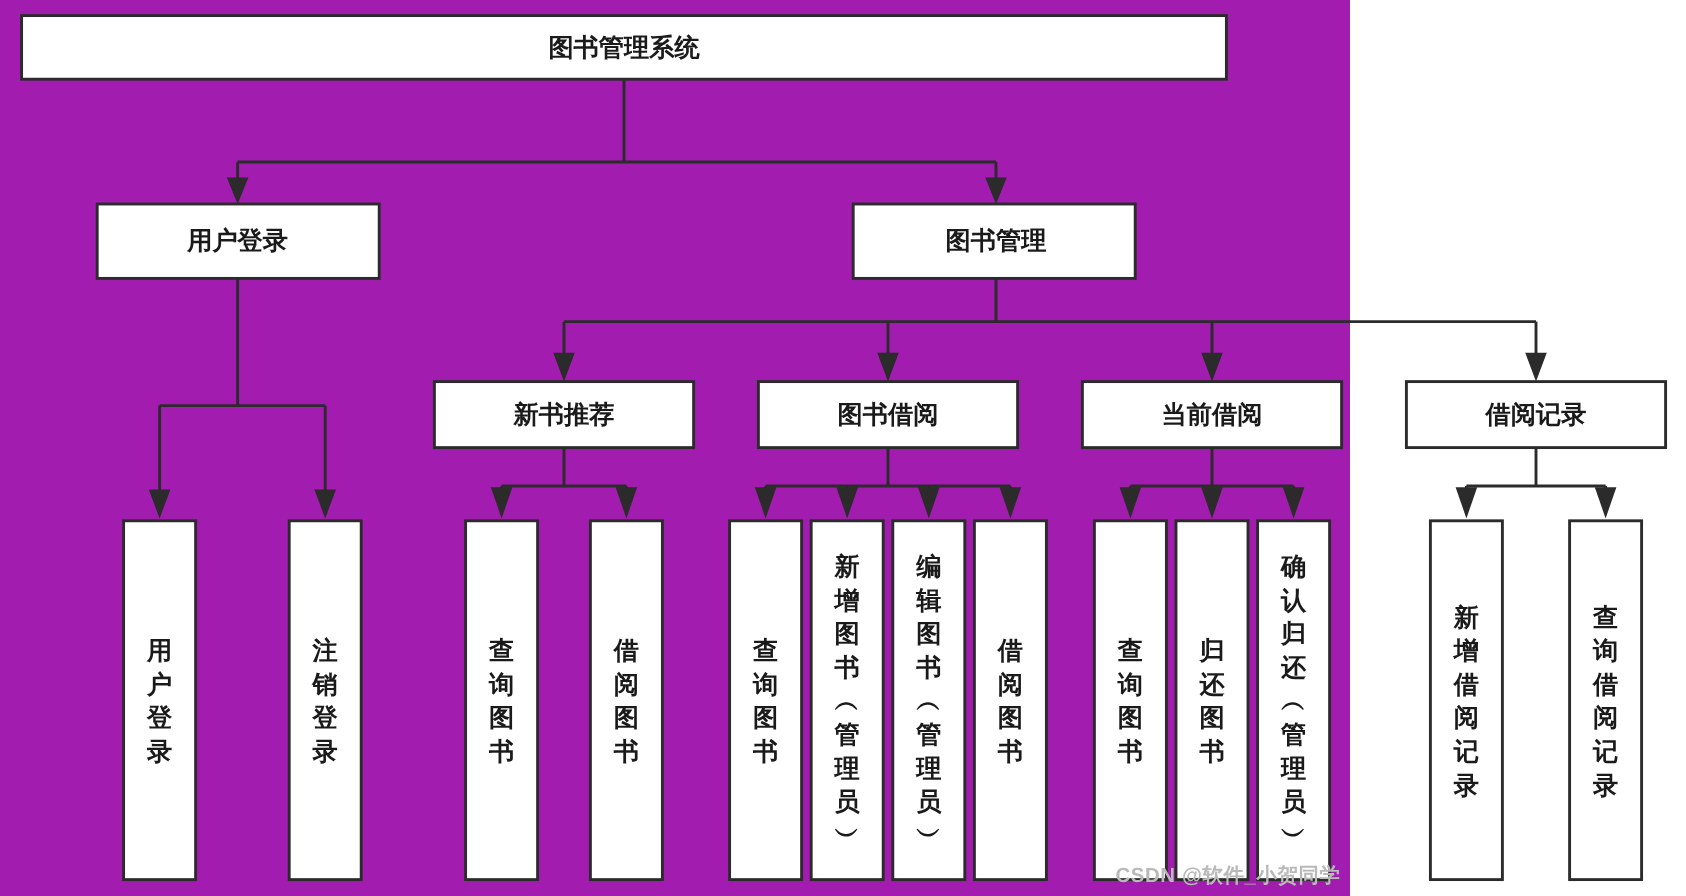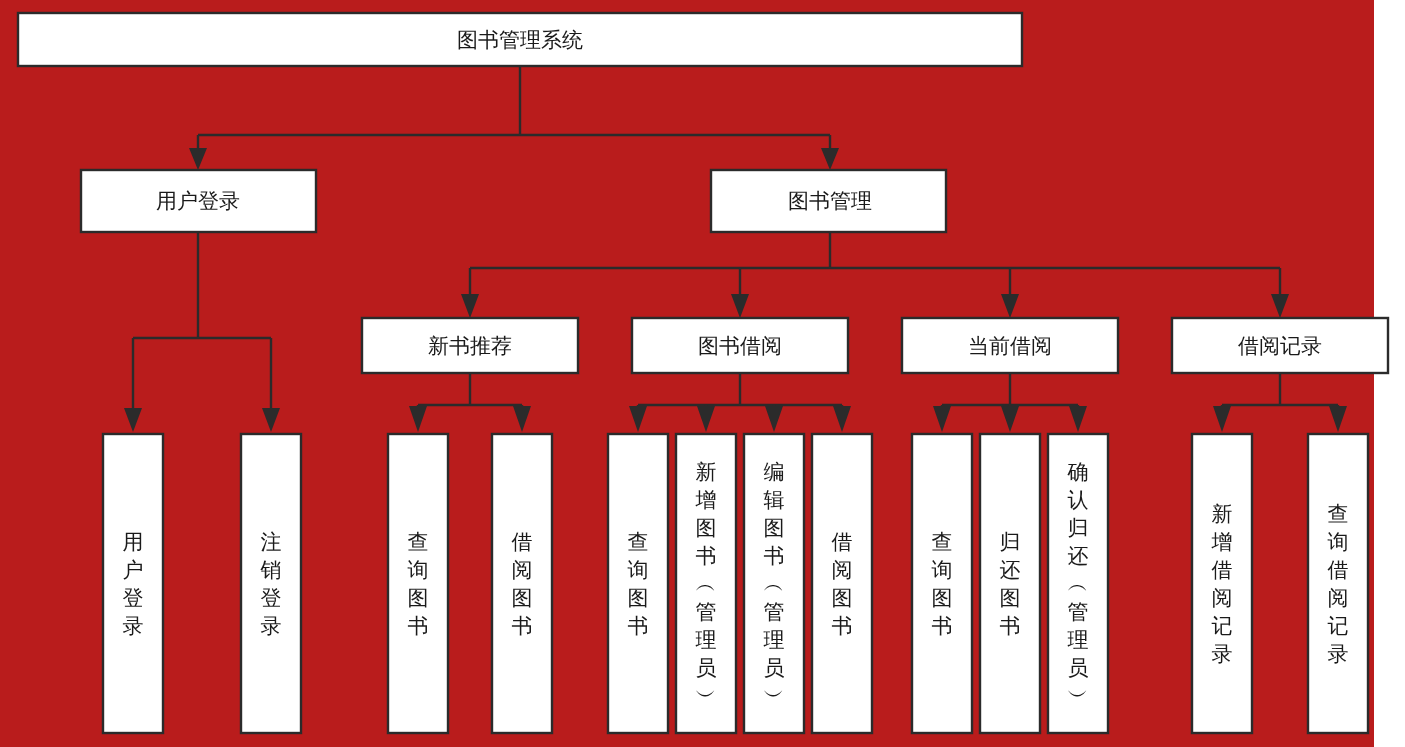--- a/index.html
+++ b/index.html
@@ -8,23 +8,24 @@
     background: #ffffff;
   }
   body {
     width: 1405px;
     height: 747px;
     font-family: "Liberation Sans", "DejaVu Sans", sans-serif;
     overflow: hidden;
   }
   #diagram-root {
     position: relative;
-    width: 1374px;
+    width: 1125px;
     height: 747px;
-    background: #b91c1c;
+    background: #a21caf;
+    font-weight: bold;
   }
   svg#flow-svg {
     position: absolute;
     left: 0;
     top: 0;
     width: 1405px;
     height: 747px;
   }
   .node-box {
     fill: #ffffff;
@@ -238,13 +239,14 @@
         <text class="node-label-v" x="842" y="549.34"><tspan x="842" dy="0">借</tspan><tspan x="842" dy="28">阅</tspan><tspan x="842" dy="28">图</tspan><tspan x="842" dy="28">书</tspan></text>
         <text class="node-label-v" x="942" y="549.34"><tspan x="942" dy="0">查</tspan><tspan x="942" dy="28">询</tspan><tspan x="942" dy="28">图</tspan><tspan x="942" dy="28">书</tspan></text>
         <text class="node-label-v" x="1010" y="549.34"><tspan x="1010" dy="0">归</tspan><tspan x="1010" dy="28">还</tspan><tspan x="1010" dy="28">图</tspan><tspan x="1010" dy="28">书</tspan></text>
         <text class="node-label-v" x="1078" y="479.34"><tspan x="1078" dy="0">确</tspan><tspan x="1078" dy="28">认</tspan><tspan x="1078" dy="28">归</tspan><tspan x="1078" dy="28">还</tspan><tspan x="1078" dy="28">︵</tspan><tspan x="1078" dy="28">管</tspan><tspan x="1078" dy="28">理</tspan><tspan x="1078" dy="28">员</tspan><tspan x="1078" dy="28">︶</tspan></text>
         <text class="node-label-v" x="1222" y="521.34"><tspan x="1222" dy="0">新</tspan><tspan x="1222" dy="28">增</tspan><tspan x="1222" dy="28">借</tspan><tspan x="1222" dy="28">阅</tspan><tspan x="1222" dy="28">记</tspan><tspan x="1222" dy="28">录</tspan></text>
         <text class="node-label-v" x="1338" y="521.34"><tspan x="1338" dy="0">查</tspan><tspan x="1338" dy="28">询</tspan><tspan x="1338" dy="28">借</tspan><tspan x="1338" dy="28">阅</tspan><tspan x="1338" dy="28">记</tspan><tspan x="1338" dy="28">录</tspan></text>
       </g>
 
   </svg>
 
+  <div class="watermark">CSDN @软件_小贺同学</div>
 </div>
 
 </body></html>

